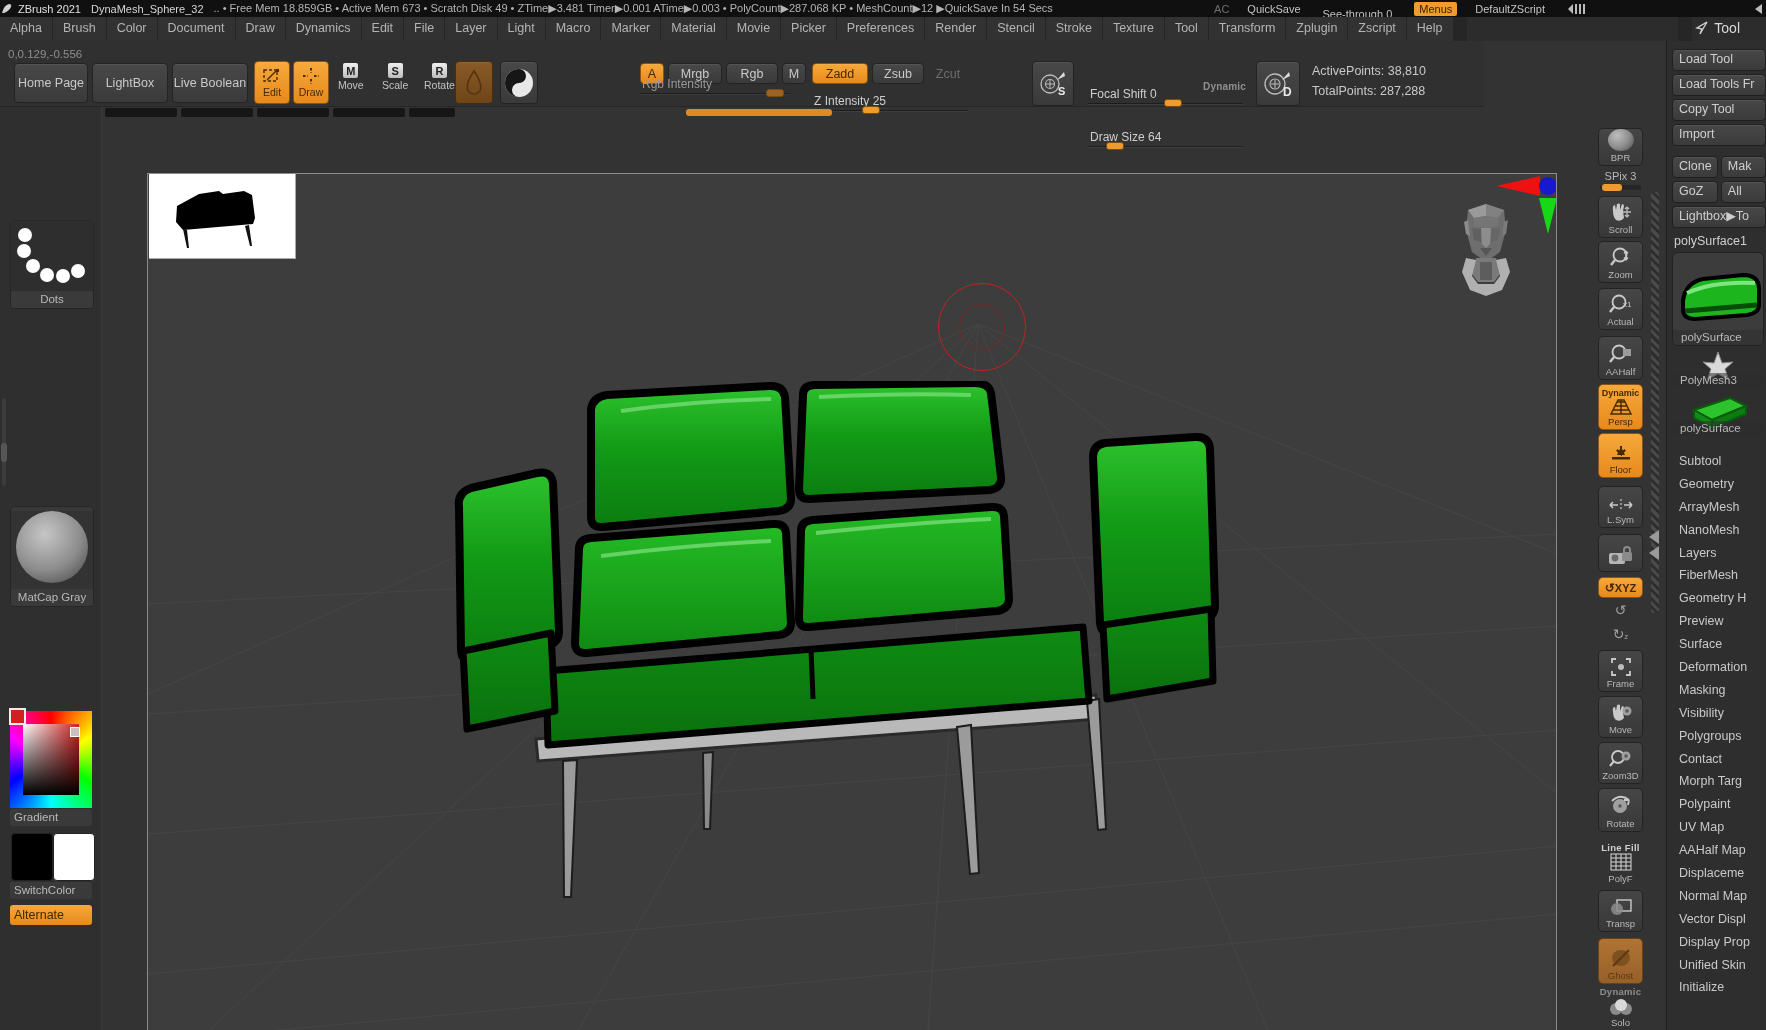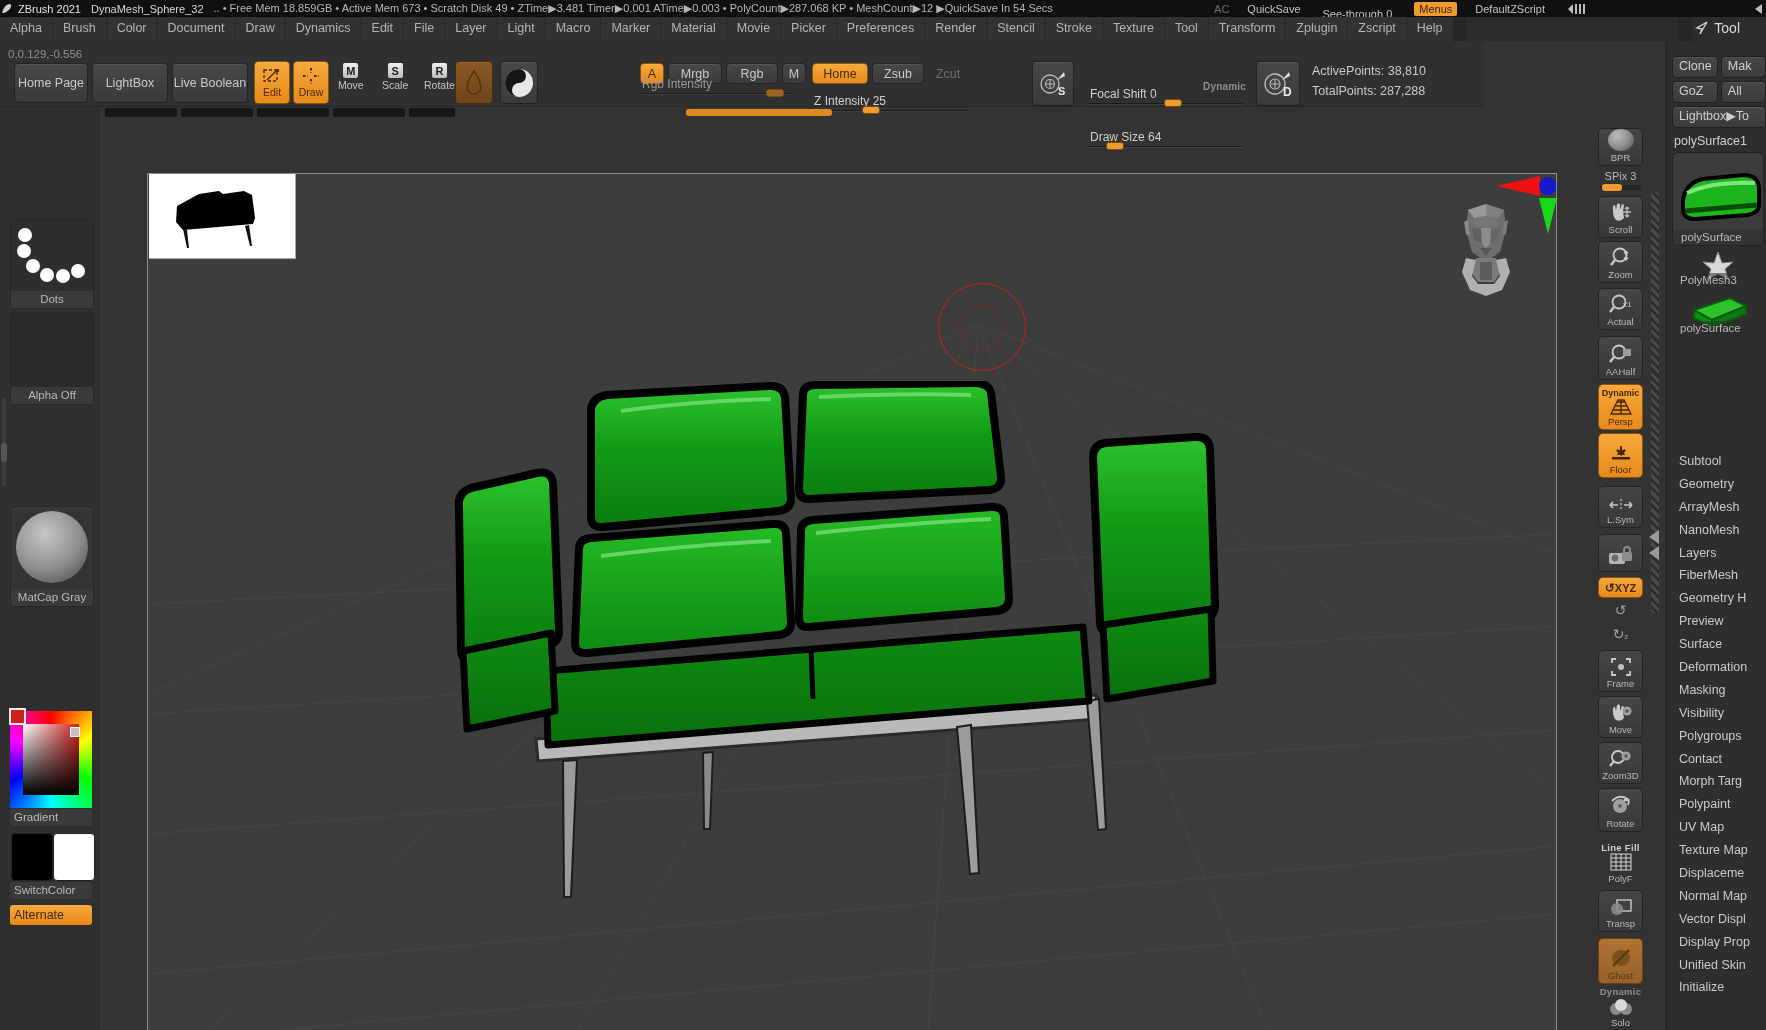--- a/index.html
+++ b/index.html
@@ -212,21 +212,21 @@
     <svg width="32" height="32" viewBox="0 0 32 32">
       <circle cx="16" cy="16" r="14" fill="#e8e8e8"></circle>
       <path d="M16 2 A14 14 0 0 0 16 30 A7 7 0 0 1 16 16 A7 7 0 0 0 16 2 Z" fill="#161616"></path>
       </svg>
   </div>
 
   <div class="btn orange abs" style="left:640px;top:22px;width:24px;height:21px">A</div>
   <div class="btn abs" style="left:668px;top:22px;width:54px;height:21px">Mrgb</div>
   <div class="btn abs" style="left:726px;top:22px;width:52px;height:21px">Rgb</div>
   <div class="btn abs" style="left:782px;top:22px;width:24px;height:21px">M</div>
-  <div class="btn orange abs" style="left:812px;top:22px;width:56px;height:21px">Home</div>
+  <div class="btn orange abs" style="left:812px;top:22px;width:56px;height:21px">Zadd</div>
   <div class="btn abs" style="left:872px;top:22px;width:52px;height:21px">Zsub</div>
   <div class="btn dim abs" style="left:928px;top:22px;width:40px;height:21px">Zcut</div>
 
   <div class="slider dimnub abs" style="left:640px;top:36px;width:150px">
     <span class="lab">Rgb Intensity</span>
     <span class="nub" style="left:126px;background:#9c6423"></span>
   </div>
   <div class="slider lit abs" style="left:812px;top:36px;width:156px">
     <span class="lab">Z Intensity 25</span>
     <span class="nub" style="left:50px"></span>
@@ -278,24 +278,20 @@
       <svg width="82" height="70" viewBox="0 0 82 70">
         <circle cx="14" cy="14" r="7" fill="#fff"></circle>
           <circle cx="13" cy="30" r="7" fill="#fff"></circle>
         <circle cx="22" cy="45" r="7" fill="#fff"></circle>
           <circle cx="36" cy="54" r="7" fill="#fff"></circle>
         <circle cx="52" cy="55" r="7" fill="#fff"></circle>
           <circle cx="67" cy="50" r="7" fill="#fff"></circle>
         </svg>
     </div>
     <span class="lab">Dots</span>
-  </div>
-  <div class="side-tile" style="top:205px">
-    <div class="thumb" style="height:74px;background:#2b2b2b"></div>
-    <span class="lab">Alpha Off</span>
   </div>
   <div class="side-tile" style="top:399px">
     <div class="thumb" style="height:78px">
       <div class="matcap"></div>
     </div>
     <span class="lab">MatCap Gray</span>
   </div>
 
   <div id="gradient-picker">
     <div class="inner"></div>
@@ -544,20 +540,26 @@
       <circle cx="18" cy="11" r="6" fill="#8a8a8a"></circle>
     <circle cx="13" cy="7" r="6" fill="#d9d9d9"></circle>
     </svg>
   <span>Solo</span>
 </div>
 <div id="right-hatch" class="abs"></div>
 <div class="hatch-arrow abs" style="top:530px"></div>
 <div class="hatch-arrow abs" style="top:546px"></div>
 
 <div id="tool-panel" class="abs">
+  <div id="tp-buttons">
+      <div class="tp-btn">Load Tool</div>
+      <div class="tp-btn">Load Tools Fr</div>
+      <div class="tp-btn">Copy Tool</div>
+      <div class="tp-btn">Import</div>
+    </div>
   <div style="height:7px"></div>
   <div class="tp-row">
     <div class="tp-btn" style="width:47px">Clone</div>
     <div class="tp-btn" style="width:46px">Mak</div>
   </div>
   <div class="tp-row">
     <div class="tp-btn" style="width:47px">GoZ</div>
     <div class="tp-btn" style="width:46px">All</div>
   </div>
   <div class="tp-btn">Lightbox▶To</div>
@@ -599,20 +601,20 @@
     <div class="tsec">Preview</div>
     <div class="tsec">Surface</div>
     <div class="tsec">Deformation</div>
     <div class="tsec">Masking</div>
     <div class="tsec">Visibility</div>
     <div class="tsec">Polygroups</div>
     <div class="tsec">Contact</div>
     <div class="tsec">Morph Targ</div>
     <div class="tsec">Polypaint</div>
     <div class="tsec">UV Map</div>
-    <div class="tsec">Texture Map</div>
+    <div class="tsec">AAHalf Map</div>
     <div class="tsec">Displaceme</div>
     <div class="tsec">Normal Map</div>
     <div class="tsec">Vector Displ</div>
     <div class="tsec">Display Prop</div>
     <div class="tsec">Unified Skin</div>
     <div class="tsec">Initialize</div>
   </div>
 
 </body></html>

